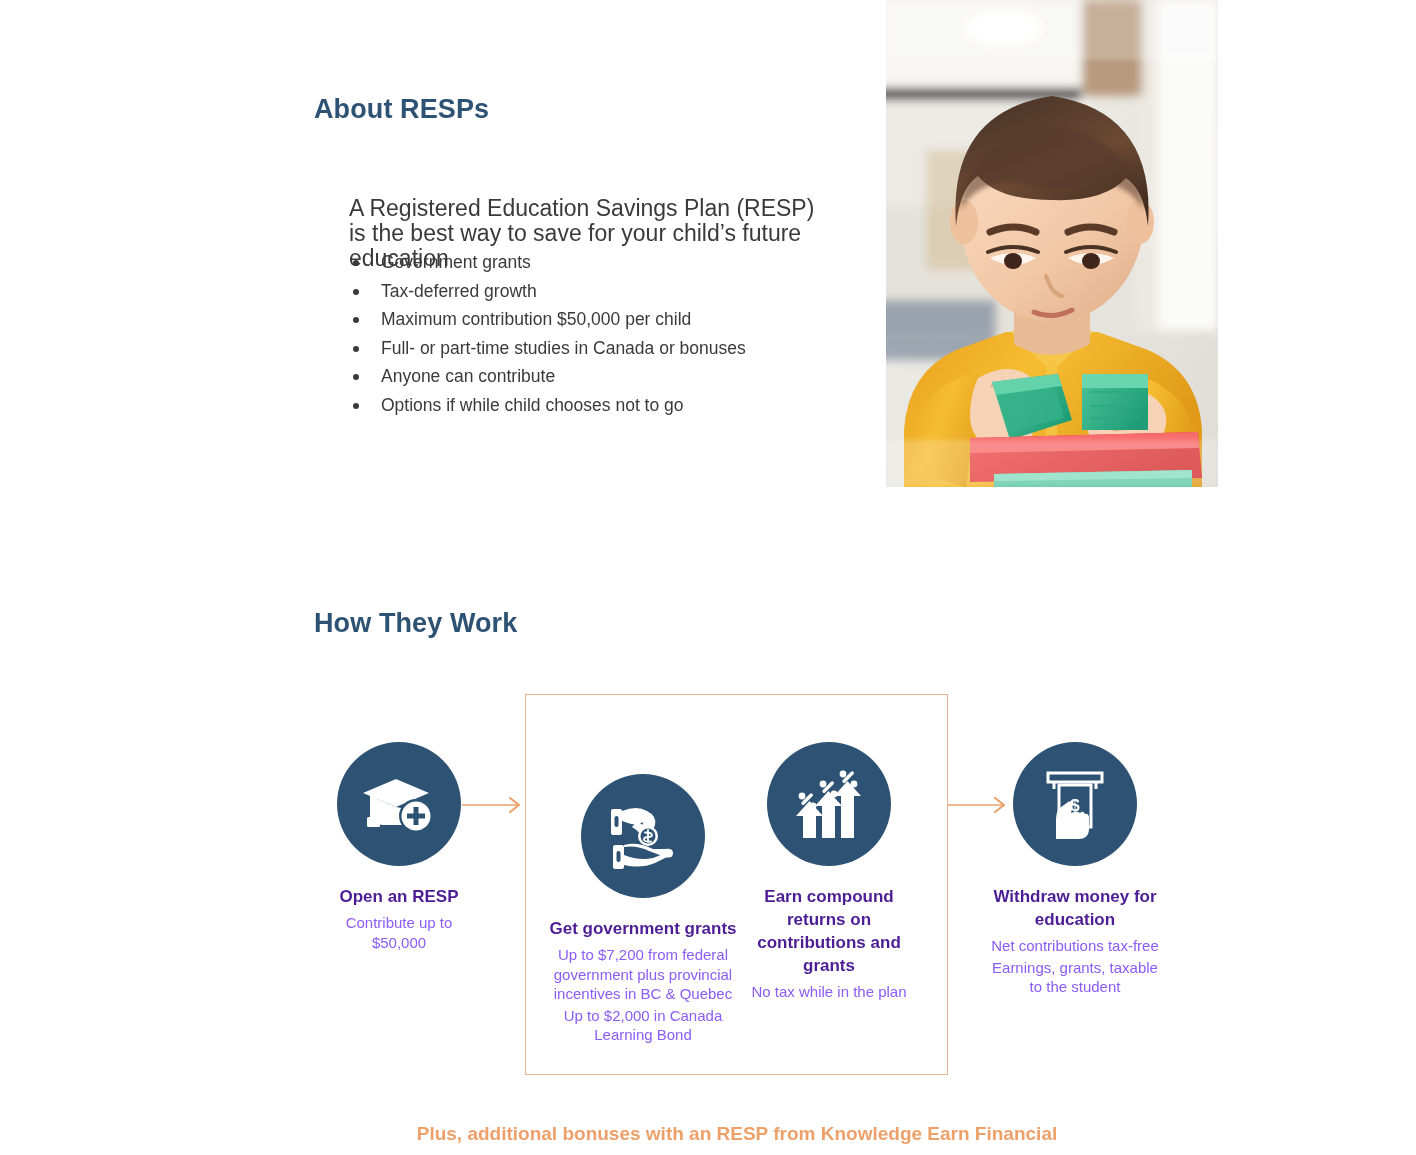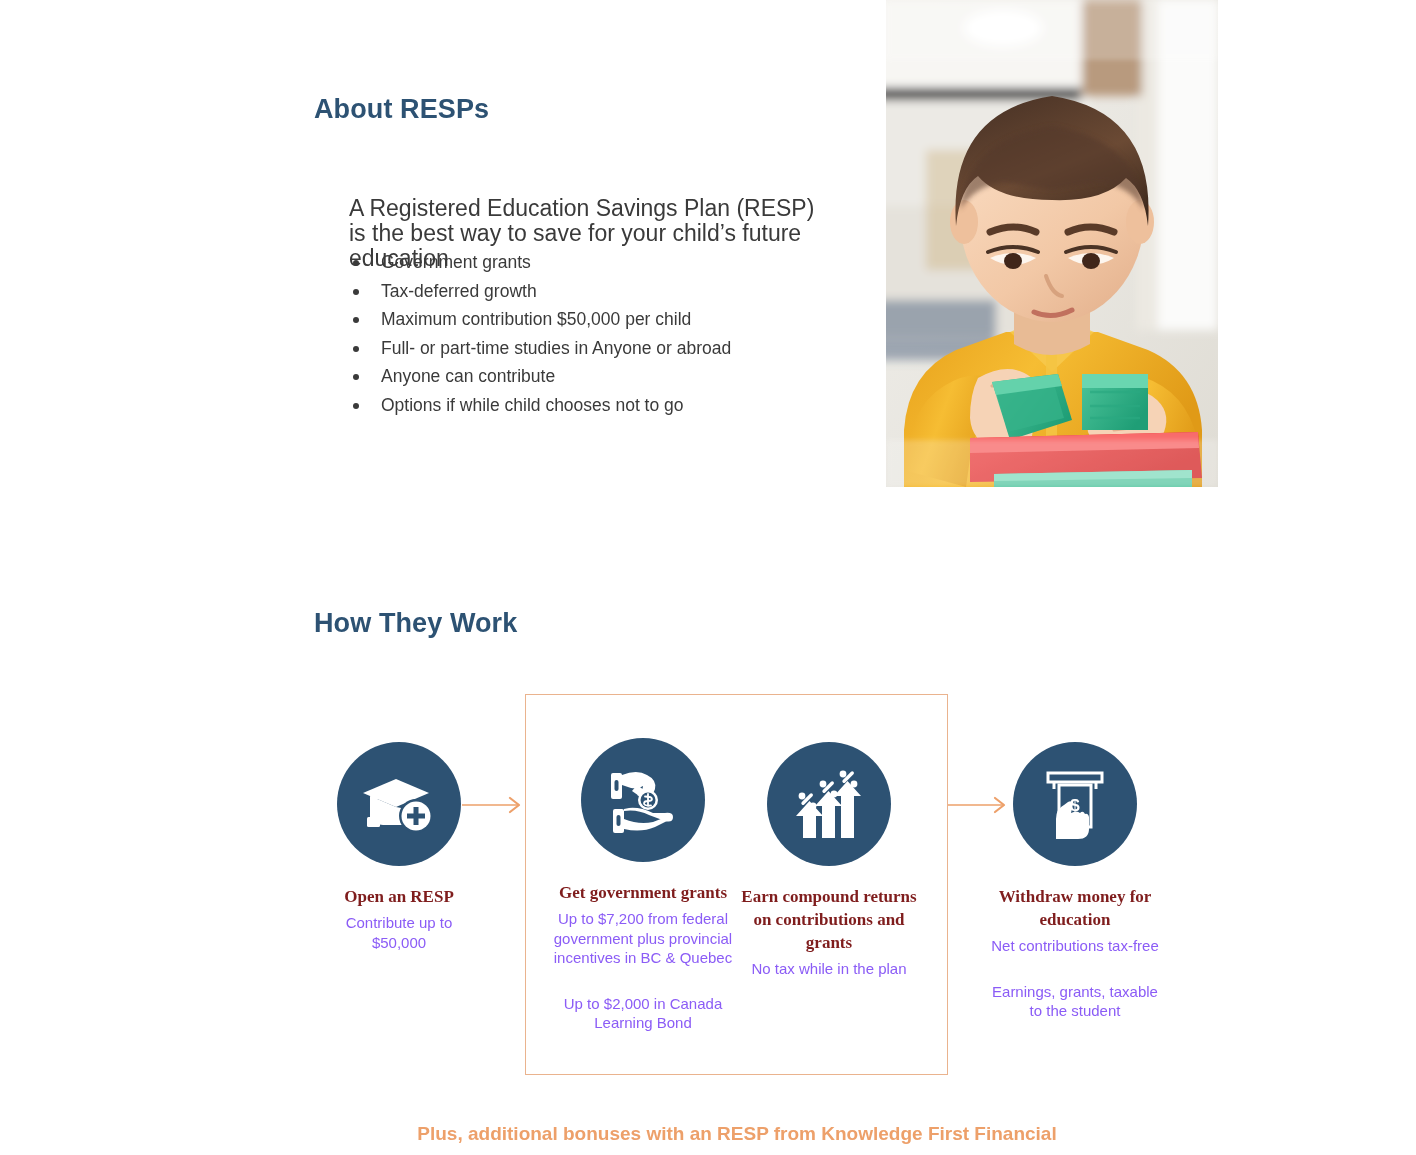--- a/index.html
+++ b/index.html
@@ -103,35 +103,34 @@
     margin: 0 auto;
     display: flex;
     align-items: center;
     justify-content: center;
   }
   .circle svg { display: block; }
 
   .step-title {
     font-size: 17px;
     font-weight: bold;
-    color: #7f1d1d;
+    color: #4c1d95;
     line-height: 23px;
     margin-top: 19px;
-    font-family: Liberation Serif, serif;
   }
   .step-sub {
     font-size: 15px;
     color: #8b5cf6;
     line-height: 19.5px;
     margin-top: 5px;
   }
-  .step-sub.spaced { margin-top: 26px; }
+  .step-sub.spaced { margin-top: 2px; }
 
   #step-1 { left: 309px; top: 742px; width: 180px; }
-  #step-2 { left: 548px; top: 738px; width: 190px; }
+  #step-2 { left: 548px; top: 774px; width: 190px; }
   #step-3 { left: 740px; top: 742px; width: 178px; }
   #step-4 { left: 985px; top: 742px; width: 180px; }
 
   
   .arrow {
     position: absolute;
     height: 20px;
   }
   #arrow-1 { left: 462px; top: 795px; width: 63px; }
   #arrow-2 { left: 948px; top: 795px; width: 62px; }
@@ -156,21 +155,21 @@
 <div class="page">
 
   <h1 class="section-heading" id="about-heading">About RESPs</h1>
 
   <p class="intro">A Registered Education Savings Plan (RESP) is the best way to save for your child’s future education</p>
 
   <ul class="bullets">
     <li>Government grants</li>
     <li>Tax-deferred growth</li>
     <li>Maximum contribution $50,000 per child</li>
-    <li>Full- or part-time studies in Anyone or abroad</li>
+    <li>Full- or part-time studies in Canada or bonuses</li>
     <li>Anyone can contribute</li>
     <li>Options if while child chooses not to go</li>
   </ul>
 
   <div class="photo">
     <svg viewBox="0 0 332 487" preserveAspectRatio="xMidYMid slice" aria-hidden="true">
       <defs>
         <linearGradient id="bgGrad" x1="0" y1="0" x2="1" y2="1">
           <stop offset="0%" stop-color="#f2f0ec"></stop>
           <stop offset="55%" stop-color="#e8e6e0"></stop>
@@ -379,16 +378,16 @@
 
         <path d="M12 70 L12 50 Q12 40 20 36 L24 33 Q28 31 29 35 L27 44 Q33 41 36 44 Q39 41 41 45 Q44 44 45 48 L45 60 Q45 70 34 70 Z" fill="#ffffff"></path>
       </svg>
     </div>
     <div class="step-title">Withdraw money for education</div>
     <div class="step-sub">Net contributions tax-free</div>
     <div class="step-sub spaced">Earnings, grants, taxable to the student</div>
   </div>
 
   <div class="footer-note">
-    <span>Plus, additional bonuses with an RESP from Knowledge First Financial</span>
+    <span>Plus, additional bonuses with an RESP from Knowledge Earn Financial</span>
   </div>
 
 </div>
 
 </body></html>

